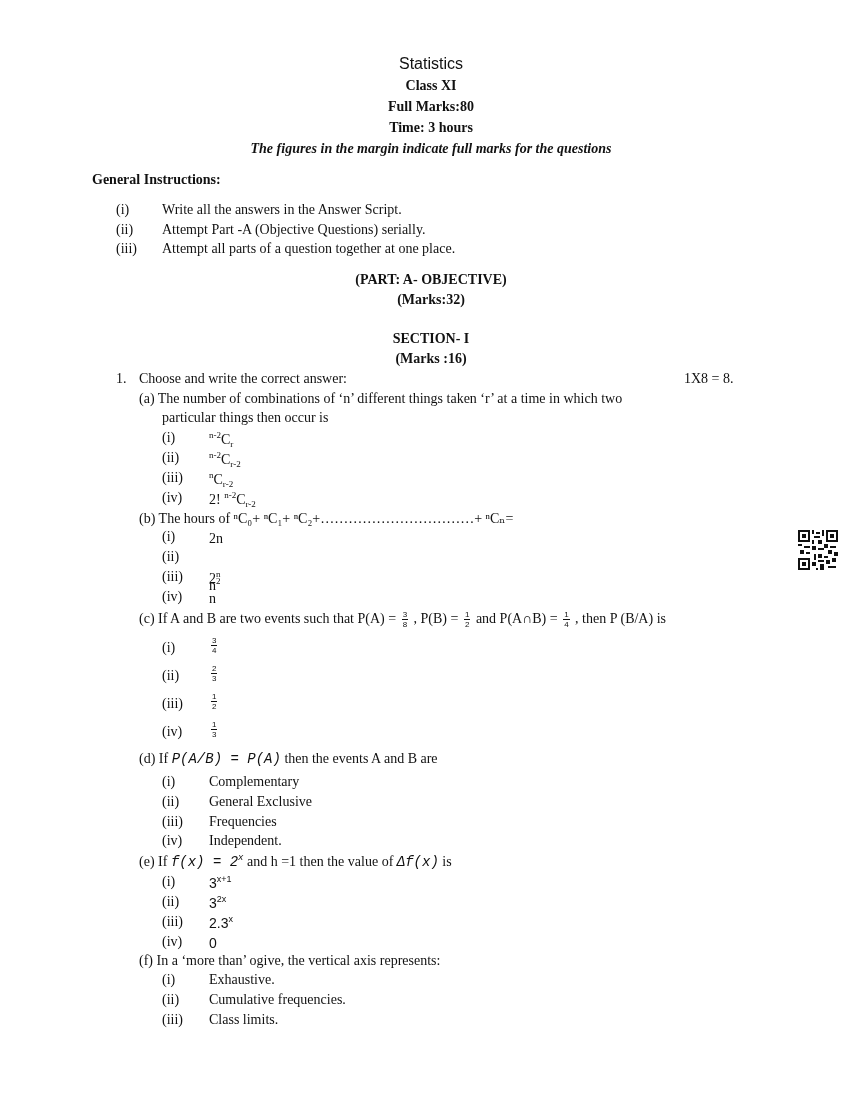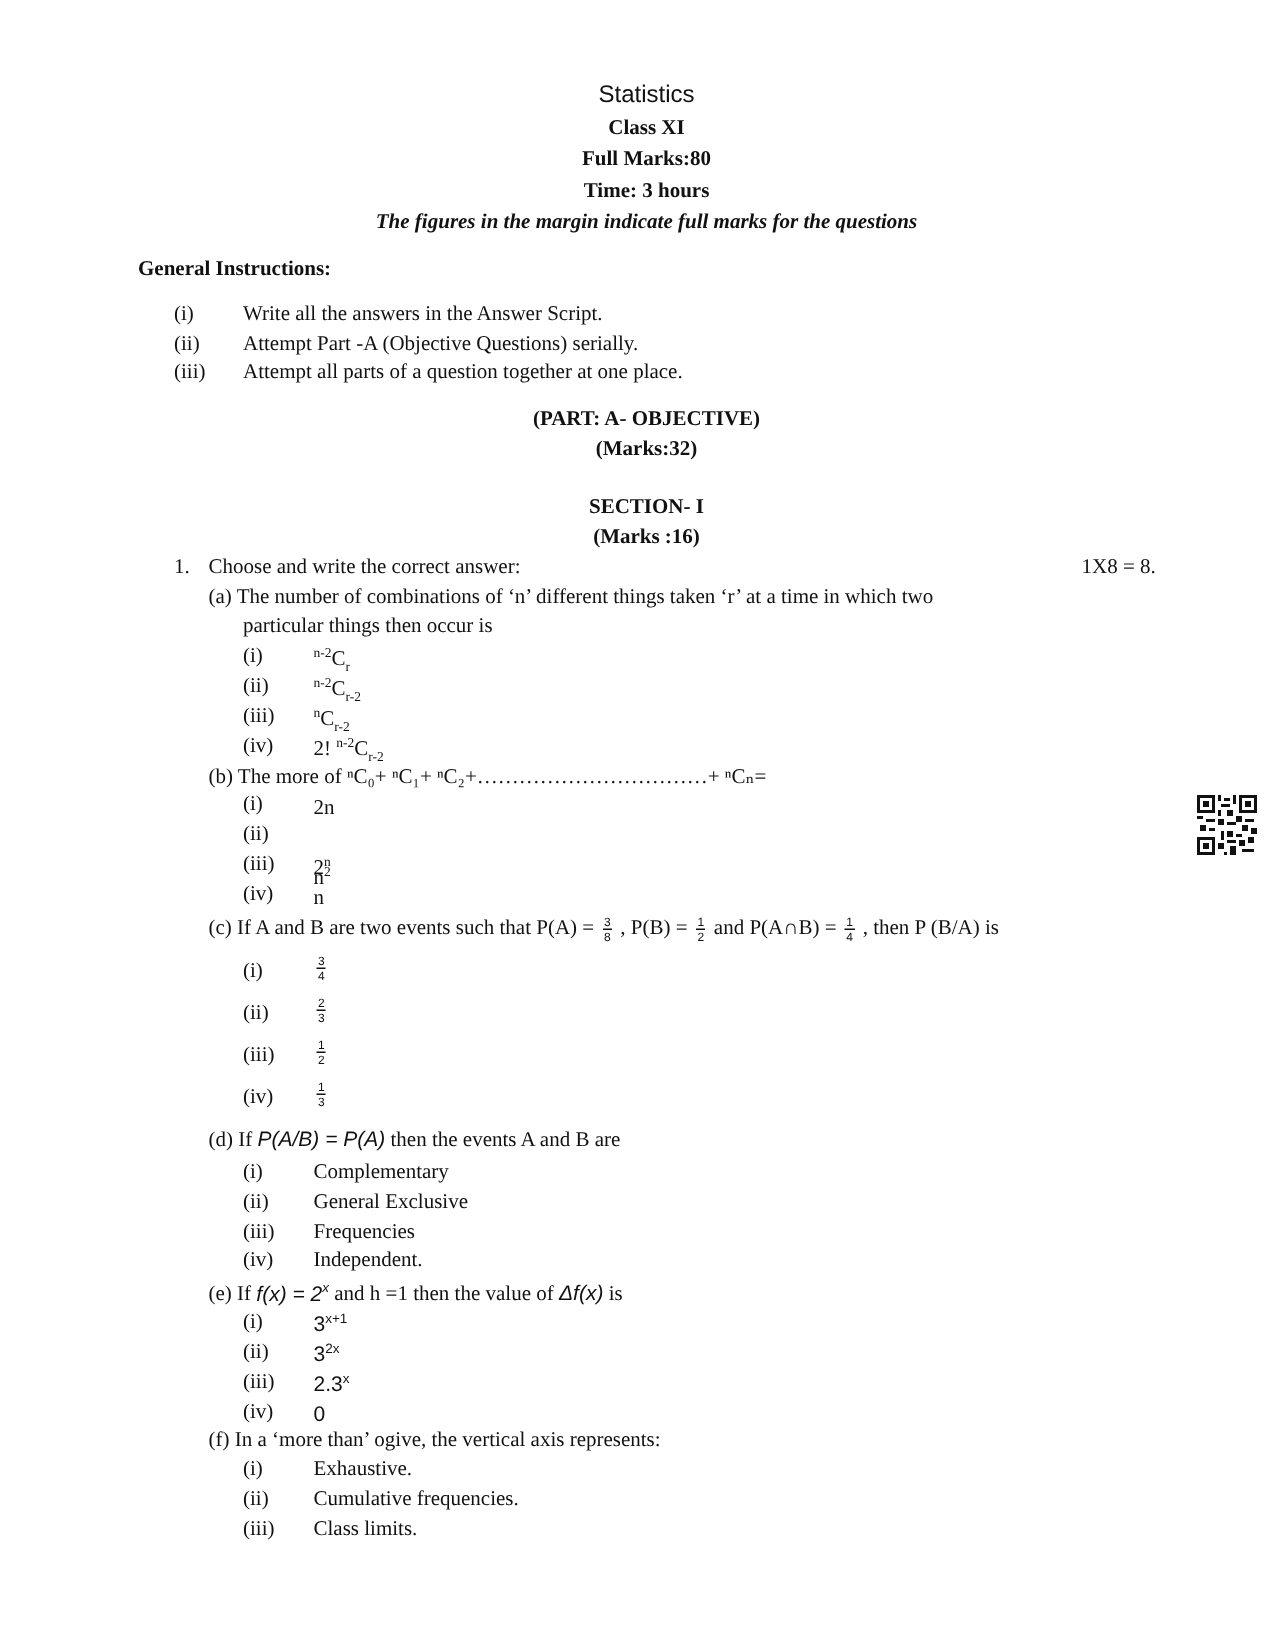--- a/index.html
+++ b/index.html
@@ -15,29 +15,29 @@
   .abs { position: absolute; white-space: nowrap; }
   .gi { left: 92px; top: 172px; font-weight: bold; }
   .inst-n { left: 116px; }
   .inst-t { left: 162px; }
   .part1 { top: 272px; }
   .part2 { top: 292px; }
   .sec1 { top: 331px; }
   .sec2 { top: 351px; }
   .q1n { left: 116px; top: 371px; }
   .q1t { left: 139px; top: 371px; }
-  .marks { left: 721px; top: 371px; }
+  .marks { left: 684px; top: 371px; }
   .sub { left: 139px; }
   .opt-n { left: 162px; }
   .opt-t { left: 209px; }
   sup, sub { font-size: 9px; }
   .frac { display: inline-flex; flex-direction: column; align-items: center; vertical-align: middle;
           font-family: "Liberation Sans", sans-serif; font-size: 8px; line-height: 9px; margin: 0 2px; }
   .frac .num { border-bottom: 1px solid #111; padding: 0 1px; }
-  .math { font-style: italic; font-family: Liberation Sans, sans-serif; }
+  .math { font-style: italic; font-family: Liberation Mono, monospace; }
   .sans { font-family: "Liberation Sans", sans-serif; text-align: center; }
   .qr { position: absolute; left: 798px; top: 530px; width: 40px; height: 40px; }
 </style>
 </head>
 <body>
 
 <div class="center title">Statistics</div>
 <div class="center l1 bold">Class XI</div>
 <div class="center l2 bold">Full Marks:80</div>
 <div class="center l3 bold">Time: 3 hours</div>
@@ -69,21 +69,21 @@
 <div class="abs opt-t" style="top:430px"><span></span><sup>n-2</sup><span>C</span><sub>r</sub></div>
 <div class="abs opt-n" style="top:450px">(ii)</div>
 <div class="abs opt-t" style="top:450px"><span></span><sup>n-2</sup><span>C</span><sub>r-2</sub></div>
 <div class="abs opt-n" style="top:470px">(iii)</div>
 <div class="abs opt-t" style="top:470px"><span></span><sup>n</sup><span>C</span><sub>r-2</sub></div>
 <div class="abs opt-n" style="top:490px">(iv)</div>
 <div class="abs opt-t" style="top:490px"><span>2! </span><sup>n-2</sup><span>C</span><sub>r-2</sub></div>
 
 <div class="abs sub" style="top:510px">
   <span>(b)</span>
-  <span>The more of ⁿC₀+ ⁿC₁+ ⁿC₂+……………………………+ ⁿCₙ=</span>
+  <span>The hours of ⁿC₀+ ⁿC₁+ ⁿC₂+……………………………+ ⁿCₙ=</span>
 </div>
 <div class="abs opt-n" style="top:529px">(i)</div>
 <div class="abs opt-t" style="top:529px"><span>2n</span><sup></sup></div>
 <div class="abs opt-n" style="top:549px">(ii)</div>
 <div class="abs opt-t" style="top:576px"><span>n</span><sup>2</sup></div>
 <div class="abs opt-n" style="top:569px">(iii)</div>
 <div class="abs opt-t" style="top:569px"><span>2</span><sup>n</sup></div>
 <div class="abs opt-n" style="top:589px">(iv)</div>
 <div class="abs opt-t" style="top:589px"><span>n</span><sup></sup></div>
 

